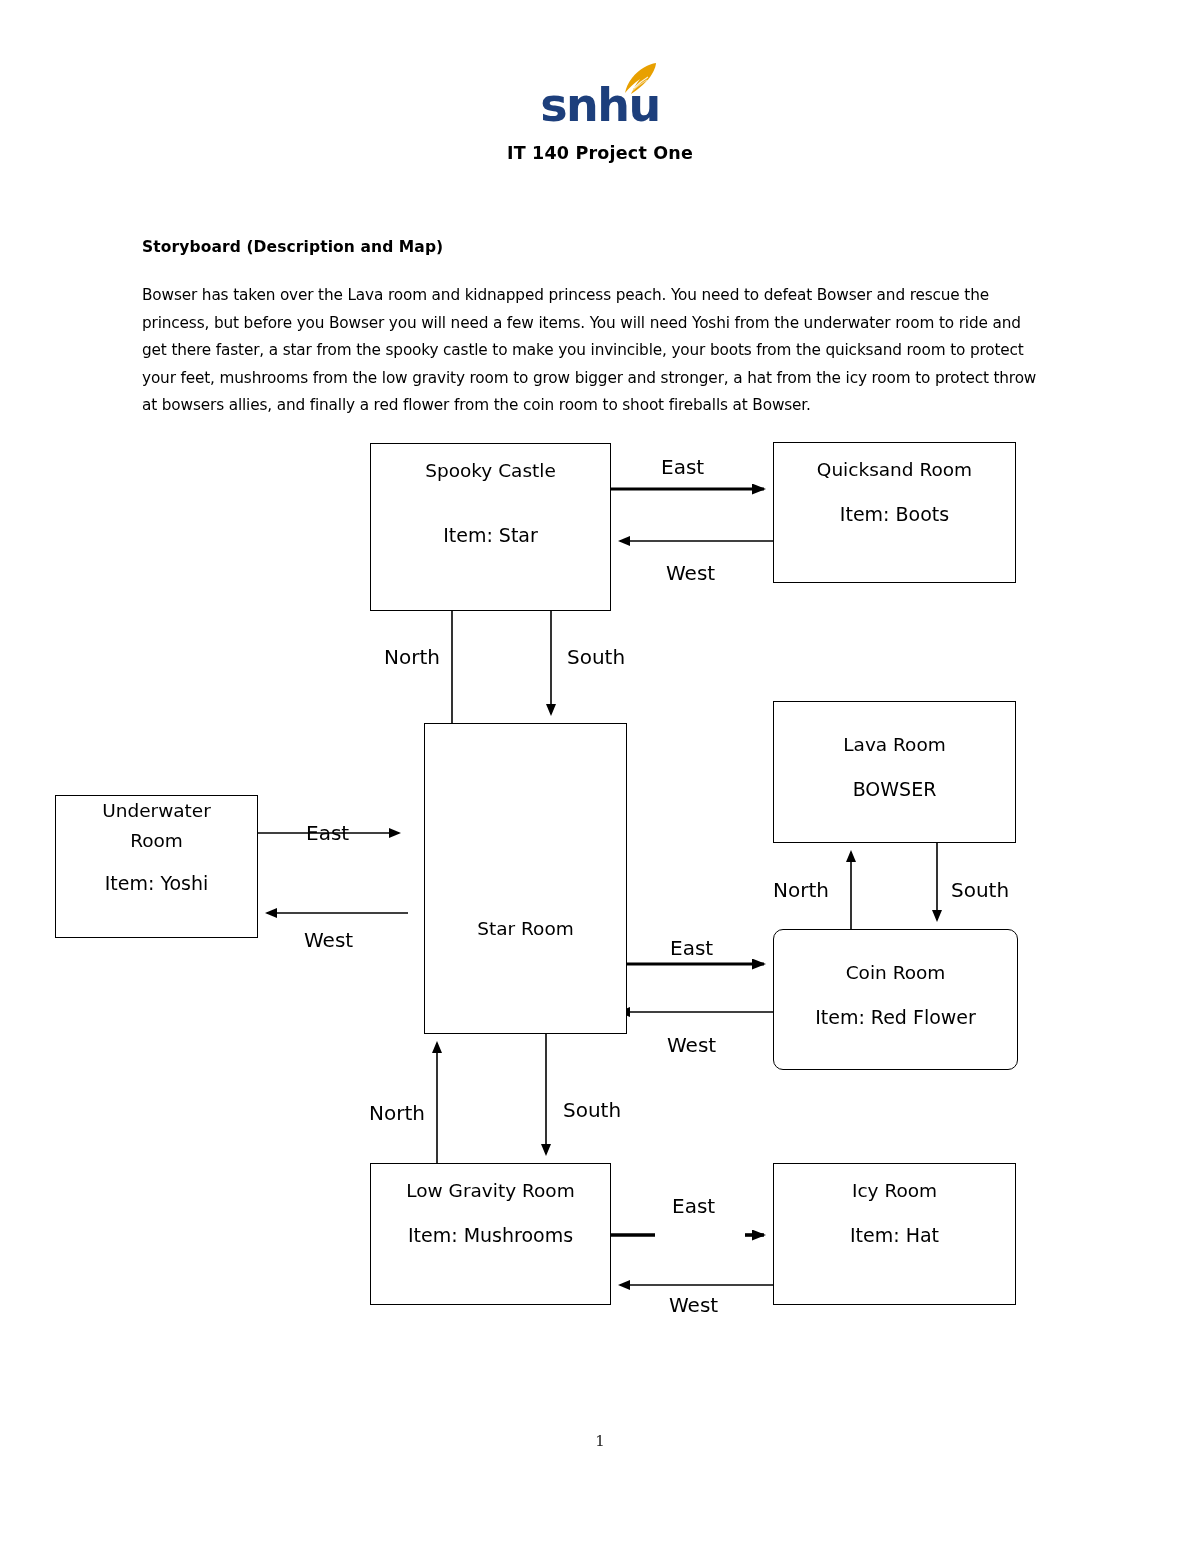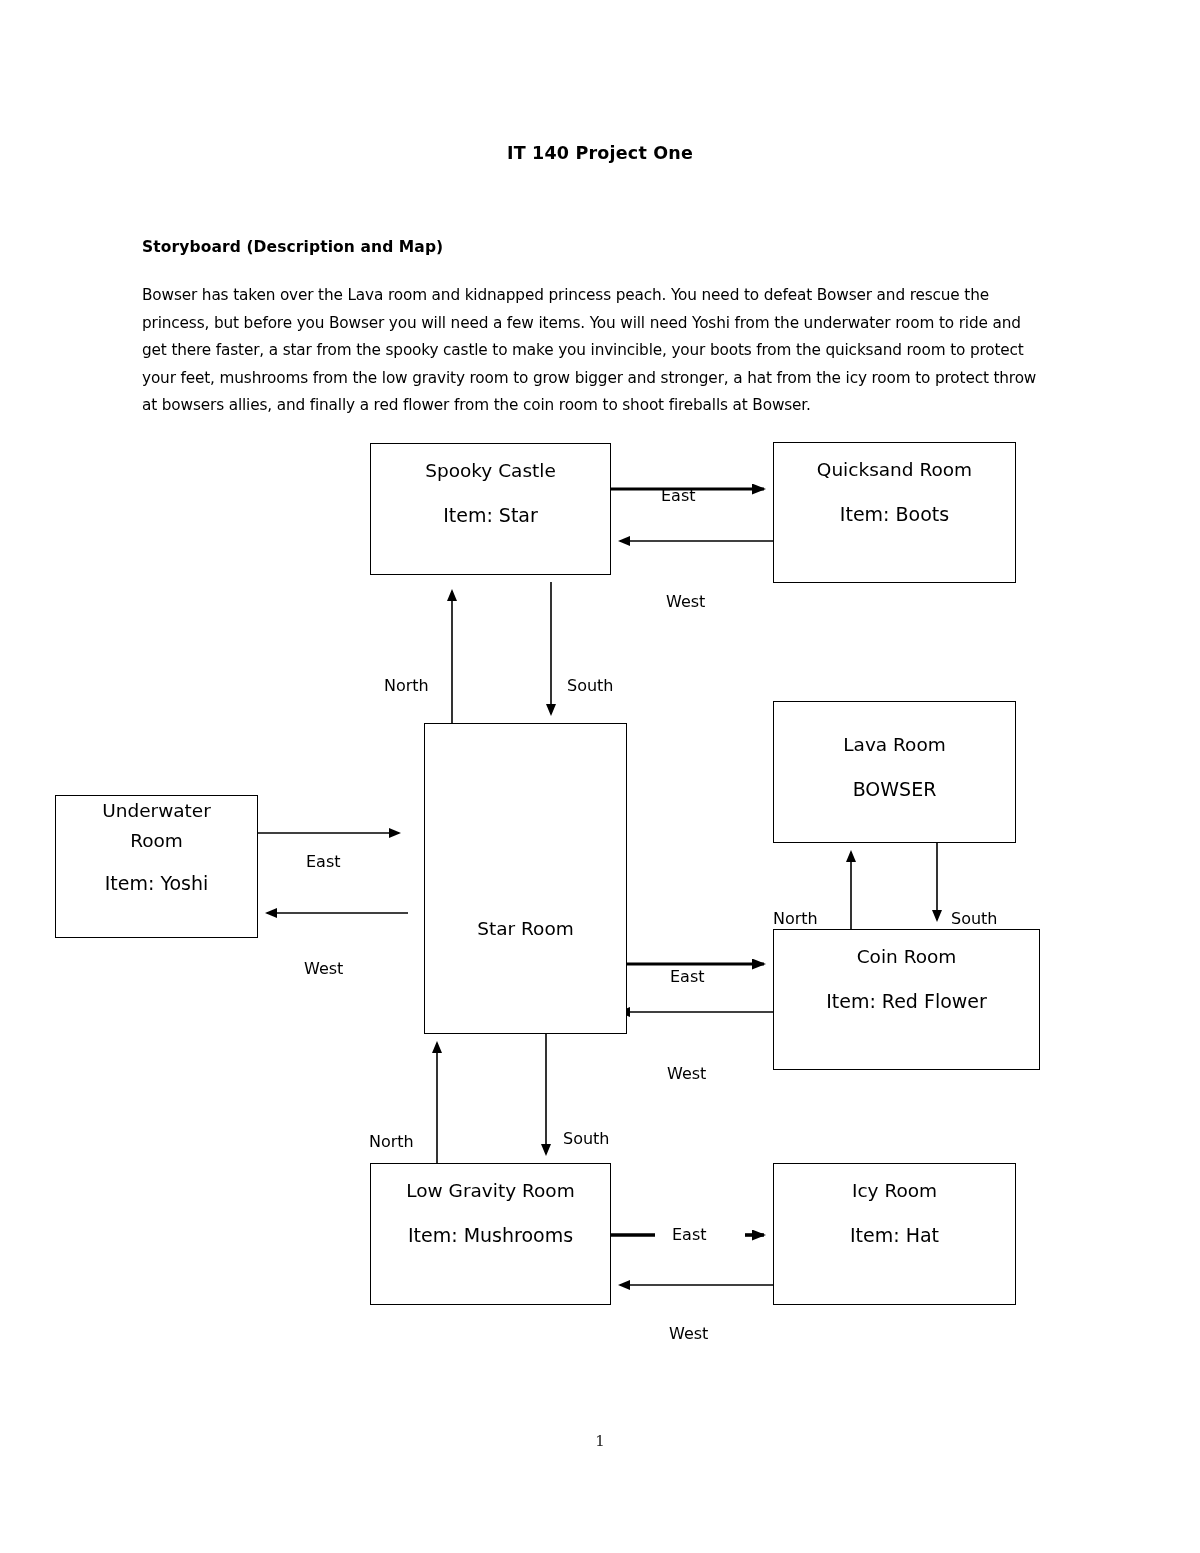--- a/index.html
+++ b/index.html
@@ -119,26 +119,25 @@
   }
   .room-item {
     font-family: "DejaVu Sans", sans-serif;
     font-size: 19px;
     text-align: left;
     line-height: 30px;
   }
   .edge-label {
     position: absolute;
     font-family: "DejaVu Sans", sans-serif;
-    font-size: 16px;
+    font-size: 20px;
     color: #000;
     z-index: 4;
     background: transparent;
     white-space: nowrap;
-    margin-top: 31px;
   }
   .conn {
     position: absolute;
     z-index: 2;
   }
   .page-number {
     position: absolute;
     left: 0;
     top: 1432px;
     width: 1200px;
@@ -146,20 +145,30 @@
     font-family: "DejaVu Serif", serif;
     font-size: 15px;
     color: #222;
   }
 </style>
 </head>
 <body>
 
 <div class="page">
 
+  <div class="logo-wrap">
+    <div class="logo-inner">
+      <svg class="logo-flame" viewBox="0 0 40 34">
+        <path d="M37 1 C30 2 20 7 13 16 C9 21 7 26 6 31 C10 26 15 21 21 17 C17 22 14 27 12 32 C20 27 29 19 33 12 C36 7 37 3 37 1 Z" fill="#e8a000"></path>
+        <path d="M15 26 C19 22 24 18 29 15" stroke="#ffffff" stroke-width="1.1" fill="none" opacity="0.85"></path>
+        <path d="M12 30 C17 25 23 21 28 18" stroke="#ffffff" stroke-width="1.1" fill="none" opacity="0.55"></path>
+      </svg>
+      <div class="logo-text">snhu</div>
+    </div>
+  </div>
 
   <div class="doc-title">IT 140 Project One</div>
 
   <div class="section-heading">Storyboard (Description and Map)</div>
   <div class="body-paragraph">Bowser has taken over the Lava room and kidnapped princess peach. You need to defeat Bowser and rescue the princess, but before you Bowser you will need a few items. You will need Yoshi from the underwater room to ride and get there faster, a star from the spooky castle to make you invincible, your boots from the quicksand room to protect your feet, mushrooms from the low gravity room to grow bigger and stronger, a hat from the icy room to protect throw at bowsers allies, and finally a red flower from the coin room to shoot fireballs at Bowser.</div>
 
   <div class="diagram">
 
     <svg class="conn" width="1200" height="1553" viewBox="0 0 1200 1553">
       <defs>
@@ -194,21 +203,21 @@
       <line x1="437" y1="1163" x2="437" y2="1043" stroke="#000" stroke-width="1.6" marker-end="url(#ah)"></line>
 
       <line x1="546" y1="1034" x2="546" y2="1154" stroke="#000" stroke-width="1.6" marker-end="url(#ah)"></line>
 
       <line x1="611" y1="1235" x2="655" y2="1235" stroke="#000" stroke-width="3.6"></line>
       <line x1="745" y1="1235" x2="764" y2="1235" stroke="#000" stroke-width="3.6" marker-end="url(#ahb)"></line>
 
       <line x1="773" y1="1285" x2="620" y2="1285" stroke="#000" stroke-width="1.6" marker-end="url(#ah)"></line>
     </svg>
 
-    <div class="room-box" style="left:370px; top:443px; width:241px; height:132px; padding-top:12px;">
+    <div class="room-box" style="left:370px; top:443px; width:241px; height:168px; padding-top:12px;gap:20px;">
       <div class="room-name">Spooky Castle</div>
       <div class="room-item" style="margin-top:14px;">Item: Star</div>
     </div>
 
     <div class="room-box" style="left:773px; top:442px; width:243px; height:141px; padding-top:12px;">
       <div class="room-name">Quicksand Room</div>
       <div class="room-item" style="margin-top:14px;">Item: Boots</div>
     </div>
 
     <div class="room-box" style="left:773px; top:701px; width:243px; height:142px; padding-top:28px;">
@@ -220,21 +229,21 @@
       <div class="room-name">Underwater
 Room</div>
       <div class="room-item" style="margin-top:12px;">Item: Yoshi</div>
     </div>
 
     <div class="room-box" style="left:408px; top:723px; width:203px; height:311px; justify-content:center; padding-top:0;margin-left:16px;">
       <div class="room-name" style="margin-top:100px;">Star Room</div>
       <div class="room-item"></div>
     </div>
 
-    <div class="room-box" style="left:773px; top:929px; width:267px; height:141px; padding-top:12px;">
+    <div class="room-box" style="left:773px; top:929px; width:245px; height:141px; padding-top:28px;border-radius:10px;">
       <div class="room-name">Coin Room</div>
       <div class="room-item" style="margin-top:14px;">Item: Red Flower</div>
     </div>
 
     <div class="room-box" style="left:370px; top:1163px; width:241px; height:142px; padding-top:12px;">
       <div class="room-name">Low Gravity Room</div>
       <div class="room-item" style="margin-top:14px;">Item: Mushrooms</div>
     </div>
 
     <div class="room-box" style="left:773px; top:1163px; width:243px; height:142px; padding-top:12px;">

